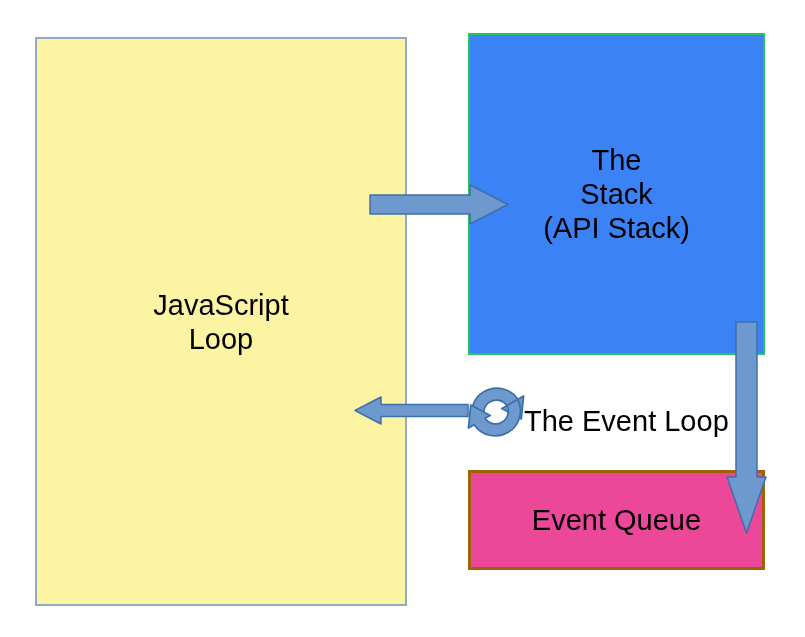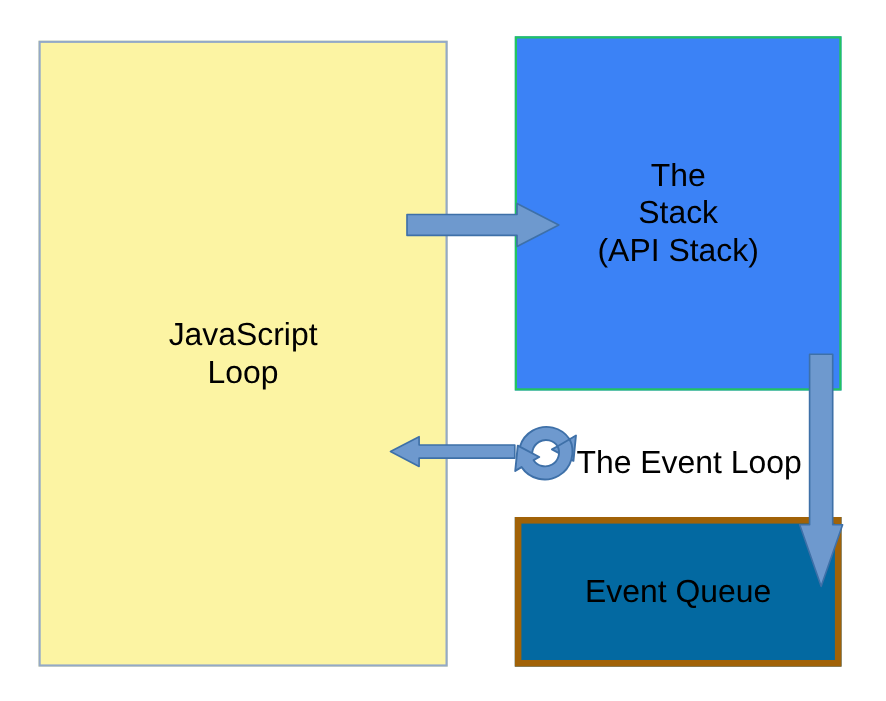--- a/index.html
+++ b/index.html
@@ -26,23 +26,23 @@
     left: 35px; top: 37px; width: 372px; height: 569px;
     background: #FCF4A3;
     border: 2px solid #93A9C8;
   }
   .box-heap {
     left: 468px; top: 33px; width: 297px; height: 322px;
     background: #3b82f6;
     border: 2px solid #22c55e;
   }
   .box-queue {
-    left: 468px; top: 470px; width: 297px; height: 136px;
-    background: #0369a1;
-    border: 6px solid #a16207;
+    left: 468px; top: 470px; width: 297px; height: 100px;
+    background: #ec4899;
+    border: 3px solid #a16207;
   }
   .line { display: block; }
   .overlay {
     position: absolute;
     left: 0; top: 0;
     width: 805px; height: 637px;
     pointer-events: none;
   }
   .arrow-shape {
     stroke: #3E70A8;

